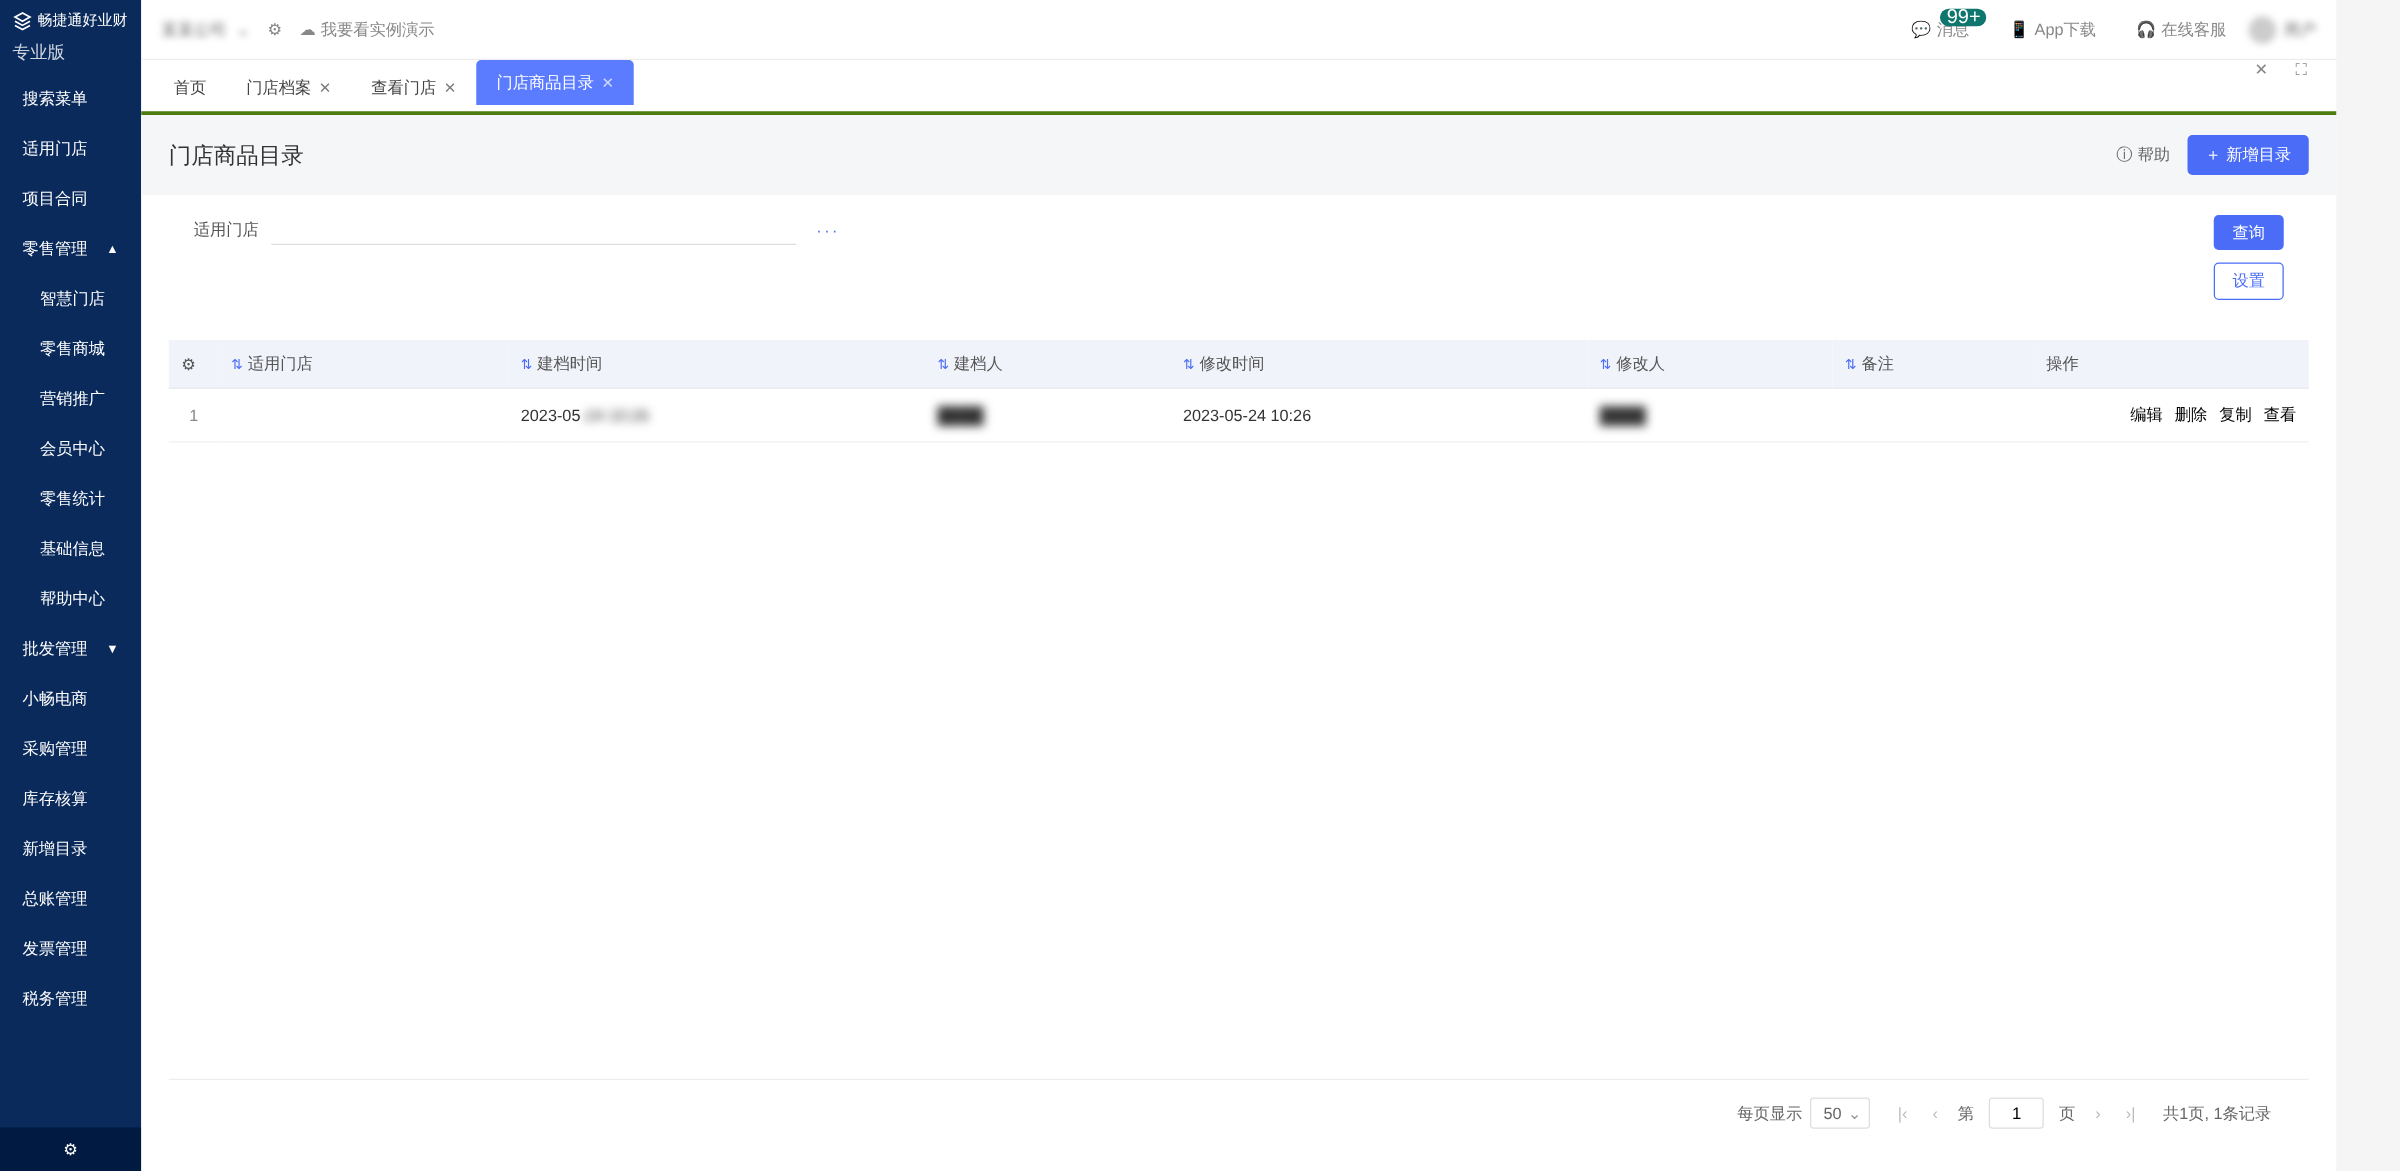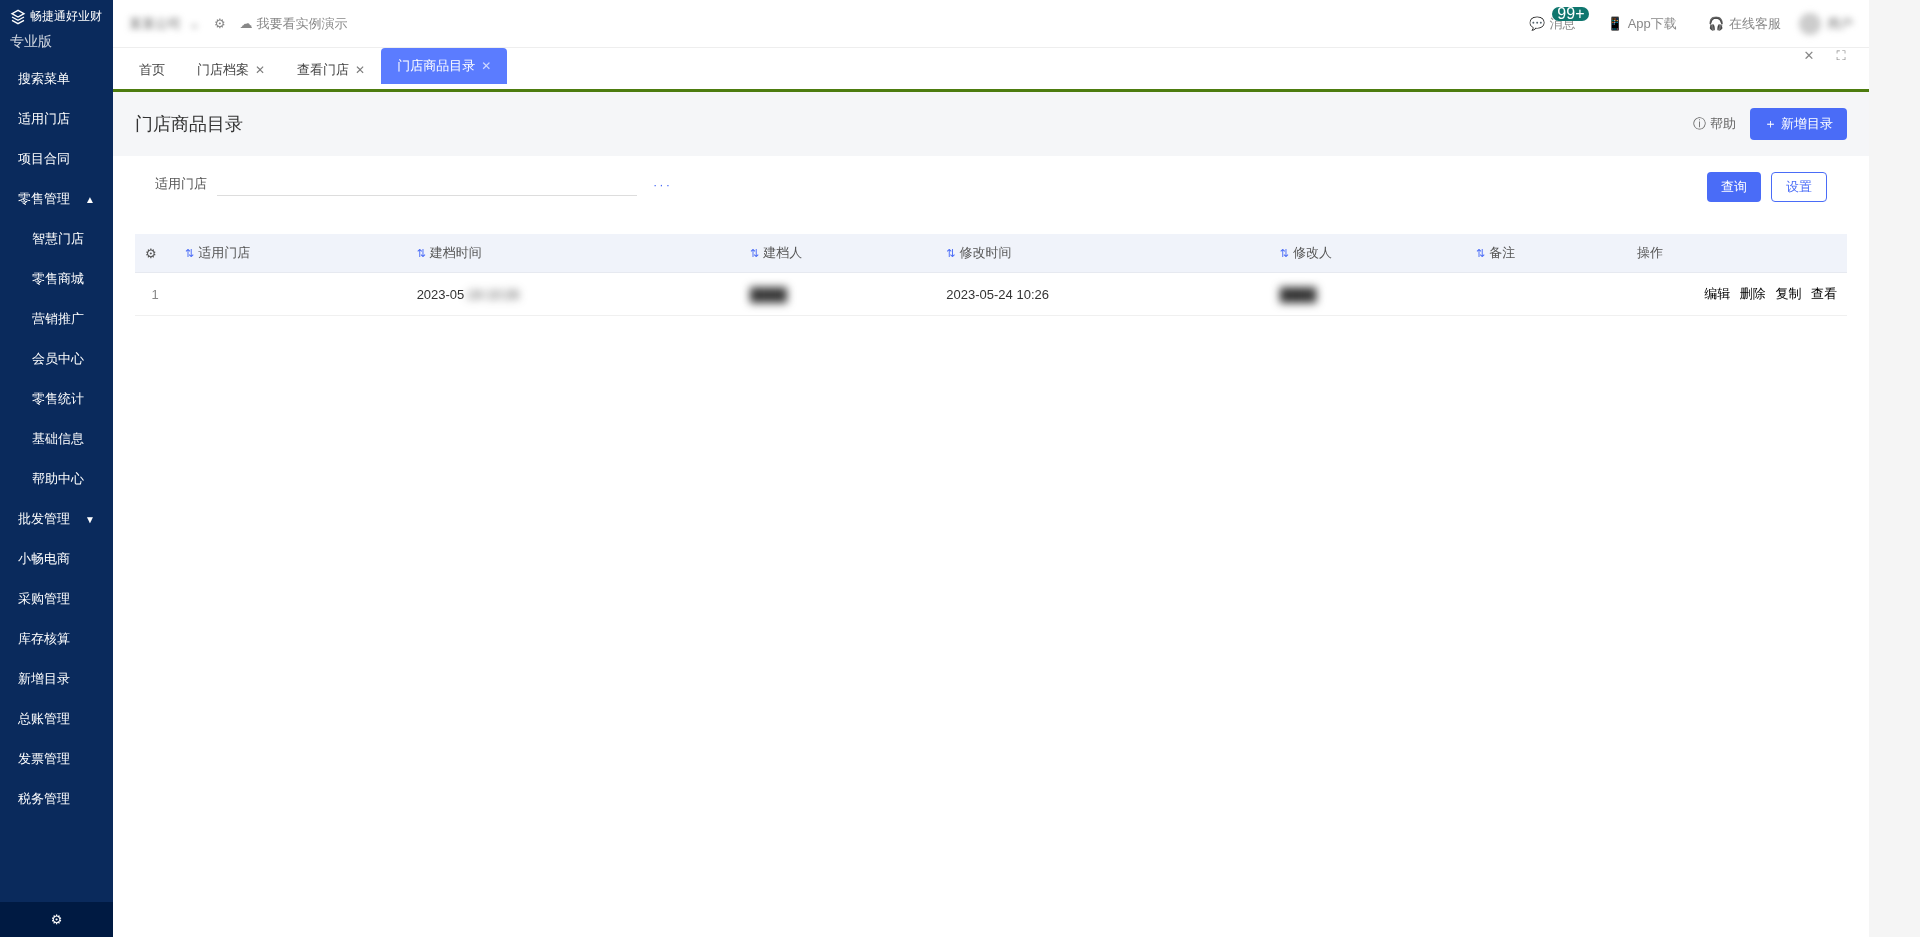--- a/index.html
+++ b/index.html
@@ -46,21 +46,21 @@
 .btn-primary { background:#4a6cf7; color:#fff; padding:7px 14px; border-radius:4px; cursor:pointer; display:flex; align-items:center; gap:4px; font-size:13px; border:none }
 .btn-outline { border:1px solid #4a6cf7; color:#4a6cf7; background:#fff; padding:5px 14px; border-radius:4px; cursor:pointer; font-size:13px }
 .btn-primary-sm { background:#4a6cf7; color:#fff; padding:5px 14px; border-radius:4px; cursor:pointer; font-size:13px; border:none }
 
 
 .filter-bar { margin:0 22px; background:#fff; padding:16px 20px; display:flex; align-items:flex-start }
 .filter-field { display:flex; align-items:center; gap:10px; flex:0 0 auto }
 .filter-label { color:#555 }
 .filter-input { width:420px; border:none; border-bottom:1px solid #ddd; padding:4px 0; outline:none; font-size:13px }
 .filter-more { color:#4a6cf7; margin-left:6px; cursor:pointer; letter-spacing:2px }
-.filter-actions { margin-left:auto; display:flex; flex-direction:row; gap:10px }
+.filter-actions { margin-left:auto; display:flex; flex-direction:column; gap:10px }
 
 
 .table-wrap { margin:16px 22px 0 22px; flex:1; background:#fff }
 .tbl { width:100%; border-collapse:collapse }
 .tbl th { background:#f0f3fa; text-align:left; padding:10px 10px; font-weight:400; color:#555; border-bottom:1px solid #e6e9f0; font-size:13px; white-space:nowrap }
 .tbl td { padding:12px 10px; border-bottom:1px solid #f0f0f0; font-size:13px; white-space:nowrap }
 .sort { color:#4a6cf7; margin-right:4px; font-size:11px }
 .th-action { text-align:left }
 .td-action { text-align:right }
 .td-action span { color:#000000; cursor:pointer; margin-left:6px }
@@ -253,14 +253,33 @@
               <span>编辑</span>
               <span>删除</span>
               <span>复制</span>
               <span>查看</span>
             </td>
           </tr>
         </tbody>
       </table>
     </div>
 
+    <div class="pagination">
+      <div class="page-size">
+        <span>每页显示</span>
+        <div class="page-size-select">
+          <span>50</span>
+          <span style="position:absolute;right:6px;top:4px;color:#999">⌄</span>
+        </div>
+      </div>
+      <div class="page-nav">
+        <span class="page-nav-btn">|‹</span>
+        <span class="page-nav-btn">‹</span>
+        <span>第</span>
+        <input class="page-input" value="1" style="">
+        <span>页</span>
+        <span class="page-nav-btn">›</span>
+        <span class="page-nav-btn">›|</span>
+      </div>
+      <div class="page-info">共1页, 1条记录</div>
+    </div>
   </div>
 </div>
 
 </body></html>

